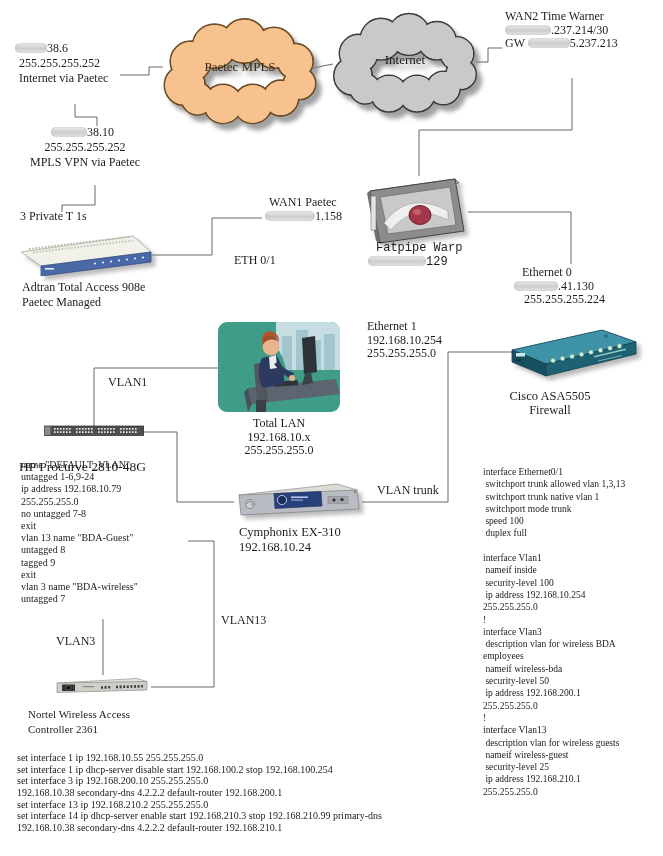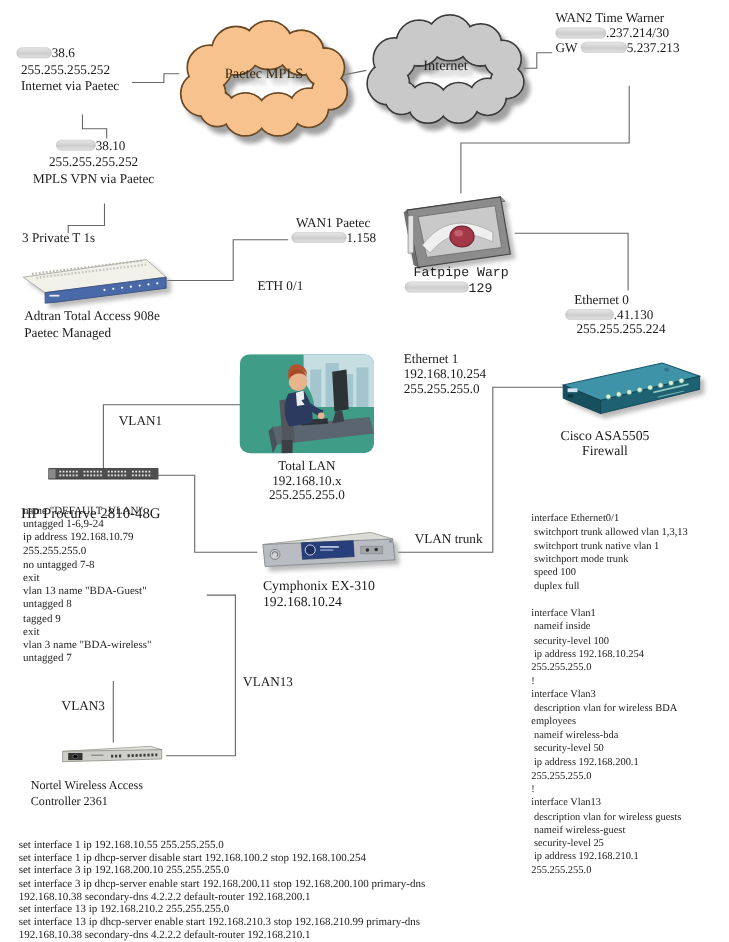--- a/index.html
+++ b/index.html
@@ -6,21 +6,21 @@
   #canvas{position:relative;width:663px;height:856px;background:#ffffff;overflow:hidden;
           font-family:"Liberation Serif","DejaVu Serif",serif;color:#1c1c1c;}
   .abs{position:absolute;}
   .t12{font-size:12px;line-height:15px;}
   .t12b{font-size:12px;line-height:13.5px;}
   .ctr{text-align:center;}
   .cfg{font-size:10px;}
   .cfg .cline{white-space:pre;line-height:12.2px;height:12.2px;}
   .cfg-asa{font-size:9.5px;}
   .cfg-asa .cline{white-space:pre;line-height:12.3px;height:12.3px;}
-  .cfg-bottom{font-size:10px;margin-top:11px;}
+  .cfg-bottom{font-size:10px;}
   .cfg-bottom .cline{white-space:pre;line-height:11.7px;height:11.7px;}
   .blob{display:inline-block;height:10px;border-radius:6px;vertical-align:-1px;
         background:linear-gradient(180deg,#ececec,#cdcdcd 55%,#e6e6e6);
         box-shadow:inset 0 0 2px #b5b5b5;filter:blur(0.5px);}
   .w32{width:32px}.w36{width:36px}.w42{width:42px}.w44{width:44px}.w46{width:46px}.w50{width:50px}.w58{width:58px}
   .cloud{filter:drop-shadow(5px 6px 2px rgba(130,130,130,0.75));}
   .devshadow{filter:drop-shadow(4px 4px 2px rgba(140,140,140,0.6));}
   .cloudlabel{position:absolute;width:100%;text-align:center;font-size:13px;}
   svg{display:block;}
 </style>
@@ -363,20 +363,19 @@
 
   <div class="abs" style="left:5px;top:707px;font-size:11px;line-height:15px;margin-left:23px;">
     <div>Nortel Wireless Access</div>
     <div>Controller 2361</div>
   </div>
 
   <div class="abs cfg-bottom" style="left:17px;top:752px;">
       <div class="cline">set interface 1 ip 192.168.10.55 255.255.255.0</div>
       <div class="cline">set interface 1 ip dhcp-server disable start 192.168.100.2 stop 192.168.100.254</div>
       <div class="cline">set interface 3 ip 192.168.200.10 255.255.255.0</div>
-      <div class="cline">set interface 3 ip dhcp-server enable start 192.168.200.11 stop 192.168.200.100 primary-dns</div>
       <div class="cline">192.168.10.38 secondary-dns 4.2.2.2 default-router 192.168.200.1</div>
       <div class="cline">set interface 13 ip 192.168.210.2 255.255.255.0</div>
-      <div class="cline">set interface 13 ip dhcp-server enable start 192.168.210.3 stop 192.168.210.99 primary-dns</div>
+      <div class="cline">set interface 14 ip dhcp-server enable start 192.168.210.3 stop 192.168.210.99 primary-dns</div>
       <div class="cline">192.168.10.38 secondary-dns 4.2.2.2 default-router 192.168.210.1</div>
     </div>
 
 </div>
 
 </body></html>

